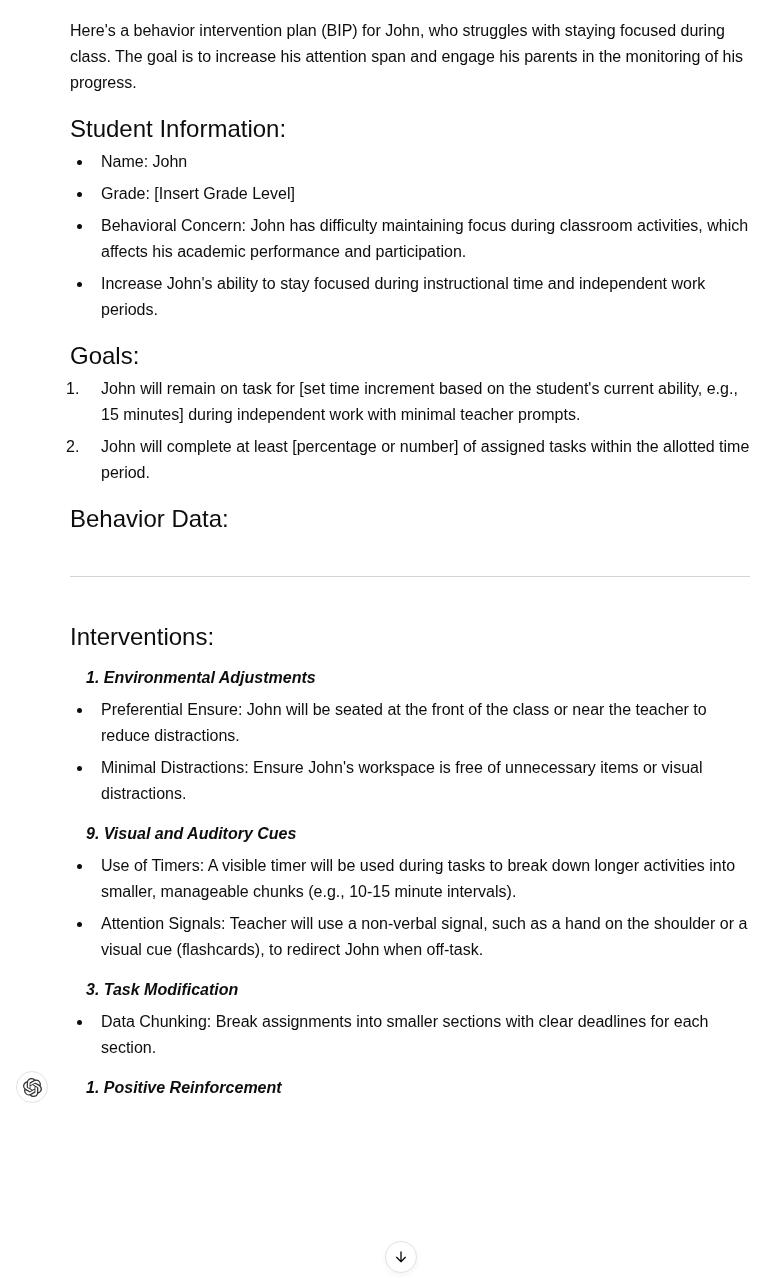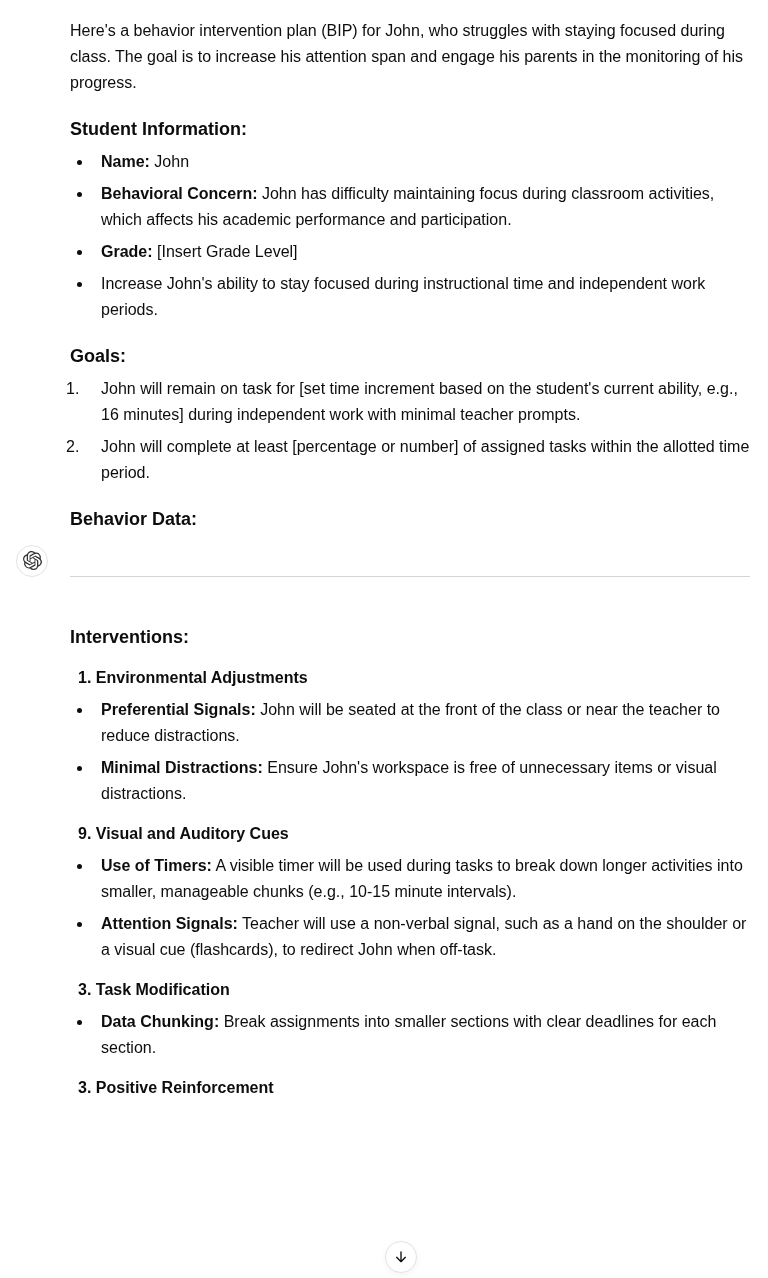--- a/index.html
+++ b/index.html
@@ -5,57 +5,58 @@
   * { box-sizing: border-box; }
   html, body { margin: 0; padding: 0; }
   body {
     width: 768px; height: 1278px; overflow: hidden;
     background: #ffffff;
     font-family: "Liberation Sans", "DejaVu Sans", sans-serif;
     color: #0d0d0d;
   }
   .page { position: relative; width: 768px; height: 1278px; }
 
-  .message { display: flex; align-items: center; padding: 18px 18px 0 16px; }
+  .message { display: flex; align-items: flex-end; padding: 18px 18px 0 16px; }
 
   .avatar {
     flex: 0 0 auto;
     width: 32px; height: 32px;
     border: 1px solid #e3e3e3; border-radius: 50%;
     display: flex; align-items: center; justify-content: center;
     margin-right: 22px; margin-top: 0;
     background: #fff;
   }
   .avatar svg { width: 19px; height: 19px; }
 
   .content { width: 680px; font-size: 16px; line-height: 26px; }
 
   .content p { margin: 0 0 0 0; }
   .content h3 {
-    font-size: 18px; line-height: 28px; font-weight: 700;
+    font-size: 24px; line-height: 28px; font-weight: 400;
     margin: 19px 0 2px 0;
   }
   .content h4 {
     font-size: 16px; line-height: 26px; font-weight: 700;
-    margin: 14px 0 2px 8px;
+    margin: 14px 0 2px 16px;
+    font-style: italic;
   }
   .content ul, .content ol { margin: 0; padding: 0; list-style: none; }
   .content li { position: relative; margin: 6px 0; padding-left: 31px; }
 
   .content ul li::before {
     content: ""; position: absolute; left: 7px; top: 10.5px;
     width: 5px; height: 5px; border-radius: 50%; background: #0d0d0d;
   }
   .content ol { counter-reset: item; }
   .content ol li { counter-increment: item; }
   .content ol li::before {
     content: counter(item) "."; position: absolute; left: -4px; top: 0;
     width: 30px; text-align: left;
   }
-  .content strong { font-weight: 700; }
+  .content strong { font-weight: 400; }
 
   .content hr {
     border: none; border-top: 1.5px solid #d4d4d4;
     margin: 43px 0 46px 0; width: 680px;
   }
 
   .scroll-btn {
     position: absolute; left: 385px; top: 1241px;
     width: 32px; height: 32px; padding: 0;
     border-radius: 50%; background: #ffffff;
@@ -74,51 +75,51 @@
     <div class="avatar">
       <svg viewBox="0 0 24 24" fill="#303030" xmlns="http://www.w3.org/2000/svg">
         <path d="M22.2819 9.8211a5.9847 5.9847 0 0 0-.5157-4.9108 6.0462 6.0462 0 0 0-6.5098-2.9A6.0651 6.0651 0 0 0 4.9807 4.1818a5.9847 5.9847 0 0 0-3.9977 2.9 6.0462 6.0462 0 0 0 .7427 7.0966 5.98 5.98 0 0 0 .511 4.9107 6.051 6.051 0 0 0 6.5146 2.9001A5.9847 5.9847 0 0 0 13.2599 24a6.0557 6.0557 0 0 0 5.7718-4.2058 5.9894 5.9894 0 0 0 3.9977-2.9001 6.0557 6.0557 0 0 0-.7475-7.073zM13.2599 22.4315a4.4755 4.4755 0 0 1-2.8764-1.0408l.1419-.0804 4.7783-2.7582a.7948.7948 0 0 0 .3927-.6813v-6.7369l2.02 1.1686a.071.071 0 0 1 .038.0615v5.5826a4.504 4.504 0 0 1-4.4945 4.4849zm-9.6607-4.1254a4.4708 4.4708 0 0 1-.5346-3.0137l.142.0852 4.783 2.7582a.7712.7712 0 0 0 .7806 0l5.8428-3.3685v2.3324a.0804.0804 0 0 1-.0332.0615L9.74 19.9502a4.4992 4.4992 0 0 1-6.1408-1.6441zM2.3408 7.8956a4.485 4.485 0 0 1 2.3655-1.9728V11.6a.7664.7664 0 0 0 .3879.6765l5.8144 3.3543-2.0201 1.1685a.0757.0757 0 0 1-.071 0l-4.8303-2.7865A4.504 4.504 0 0 1 2.3408 7.8956zm16.5963 3.8558L13.1038 8.364 15.1192 7.2a.0757.0757 0 0 1 .071 0l4.8303 2.7913a4.4944 4.4944 0 0 1-.6765 8.1042v-5.6772a.79.79 0 0 0-.407-.6765zm2.0107-3.0231l-.142-.0852-4.7735-2.7818a.7759.7759 0 0 0-.7854 0L9.409 9.2297V6.8974a.0662.0662 0 0 1 .0284-.0615l4.8303-2.7866a4.4992 4.4992 0 0 1 6.6802 4.66zM8.3065 12.863l-2.02-1.1638a.0804.0804 0 0 1-.038-.0567V6.0742a4.4992 4.4992 0 0 1 7.3757-3.4537l-.142.0805L8.704 5.459a.7948.7948 0 0 0-.3927.6813zm1.0976-2.3654l2.602-1.4998 2.6069 1.4998v2.9994l-2.5974 1.4997-2.6067-1.4997z"></path>
       </svg>
     </div>
     <div class="content">
         <p>Here's a behavior intervention plan (BIP) for John, who struggles with staying focused during class. The goal is to increase his attention span and engage his parents in the monitoring of his progress.</p>
         <h3>Student Information:</h3>
         <ul>
           <li><strong>Name:</strong><span> John</span></li>
+          <li><strong>Grade:</strong><span> [Insert Grade Level]</span></li>
           <li><strong>Behavioral Concern:</strong><span> John has difficulty maintaining focus during classroom activities, which affects his academic performance and participation.</span></li>
-          <li><strong>Grade:</strong><span> [Insert Grade Level]</span></li>
         </ul>
         <ul>
           <li><span>Increase John's ability to stay focused during instructional time and independent work periods.</span></li>
         </ul>
         <h3>Goals:</h3>
         <ol>
-          <li><span>John will remain on task for [set time increment based on the student's current ability, e.g., 16 minutes] during independent work with minimal teacher prompts.</span></li>
+          <li><span>John will remain on task for [set time increment based on the student's current ability, e.g., 15 minutes] during independent work with minimal teacher prompts.</span></li>
           <li><span>John will complete at least [percentage or number] of assigned tasks within the allotted time period.</span></li>
         </ol>
         <h3>Behavior Data:</h3>
         <ul>
         </ul>
         <hr>
         <h3>Interventions:</h3>
         <h4>1. Environmental Adjustments</h4>
         <ul>
-          <li><strong>Preferential Signals:</strong><span> John will be seated at the front of the class or near the teacher to reduce distractions.</span></li>
+          <li><strong>Preferential Ensure:</strong><span> John will be seated at the front of the class or near the teacher to reduce distractions.</span></li>
           <li><strong>Minimal Distractions:</strong><span> Ensure John's workspace is free of unnecessary items or visual distractions.</span></li>
         </ul>
         <h4>9. Visual and Auditory Cues</h4>
         <ul>
           <li><strong>Use of Timers:</strong><span> A visible timer will be used during tasks to break down longer activities into smaller, manageable chunks (e.g., 10-15 minute intervals).</span></li>
           <li><strong>Attention Signals:</strong><span> Teacher will use a non-verbal signal, such as a hand on the shoulder or a visual cue (flashcards), to redirect John when off-task.</span></li>
         </ul>
         <h4>3. Task Modification</h4>
         <ul>
           <li><strong>Data Chunking:</strong><span> Break assignments into smaller sections with clear deadlines for each section.</span></li>
         </ul>
-        <h4>3. Positive Reinforcement</h4>
+        <h4>1. Positive Reinforcement</h4>
       </div>
   </div>
 
   <button class="scroll-btn">
     <svg viewBox="0 0 24 24" fill="none" stroke="#0d0d0d" stroke-width="2" stroke-linecap="round" stroke-linejoin="round" xmlns="http://www.w3.org/2000/svg">
       <path d="M12 4.5v14M5.5 12.5l6.5 6.5 6.5-6.5"></path>
     </svg>
   </button>
 </div>
 

